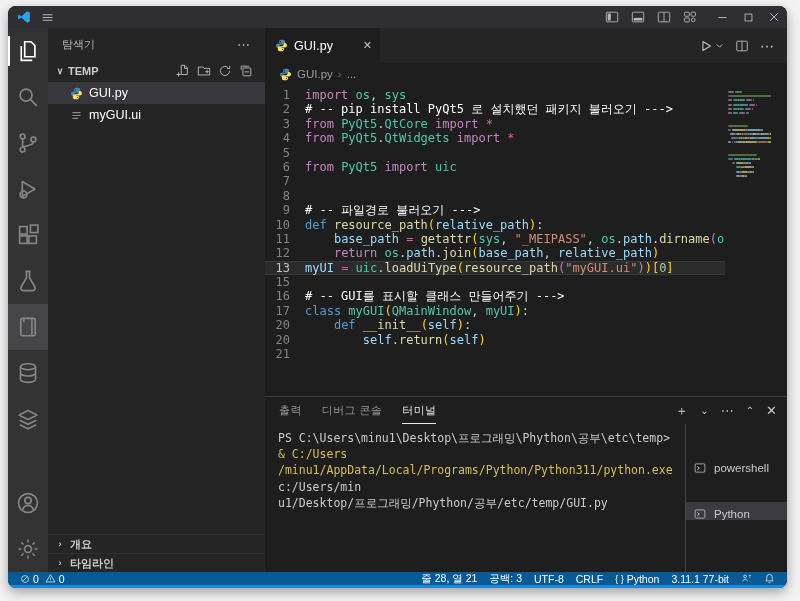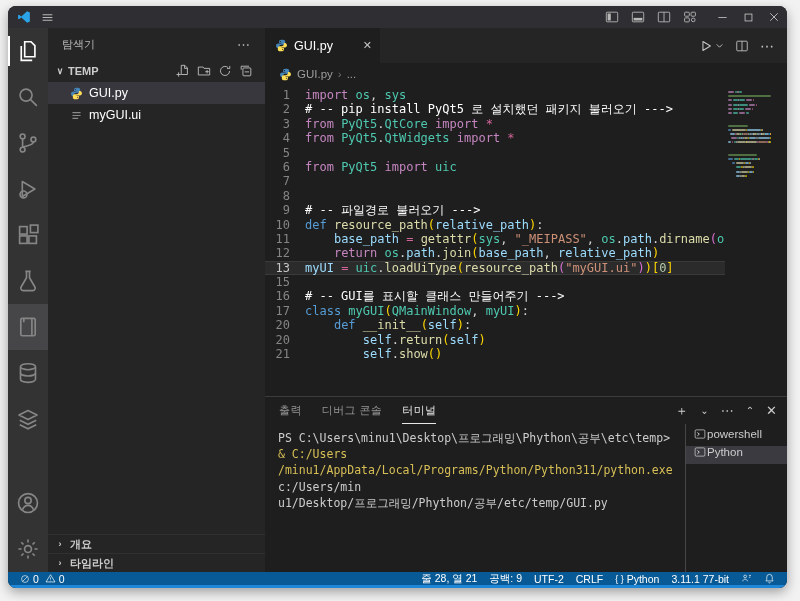--- a/index.html
+++ b/index.html
@@ -83,22 +83,22 @@
   .panel-tab { font-size:11px; letter-spacing:.4px; color:#969696; margin-right:20px;
     height:100%; display:flex; align-items:center; border-bottom:1px solid transparent; }
   .panel-tab.active { color:#e7e7e7; border-bottom-color:#e7e7e7; }
   .panel-actions { margin-left:auto; display:flex; align-items:center; gap:12px;
     color:#cccccc; font-size:13px; }
   .panel-actions .sm { font-size:10px; }
   .panel-body { flex:1; display:flex; min-height:0; }
   .term-content { flex:1; padding:6px 6px 0 13px; font-family:"DejaVu Sans Mono", monospace;
     font-size:11.5px; line-height:16.2px; color:#cccccc; overflow:hidden; white-space:pre-wrap; }
   .term-list { width:102px; flex:none; border-left:1px solid #474747; padding-top:4px; }
-  .term-item { height:18px; display:flex; align-items:flex-start; gap:1px; padding-left:8px;
-    font-size:11.5px; color:#cccccc; }
+  .term-item { height:18px; display:flex; align-items:flex-end; gap:8px; padding-left:8px;
+    font-size:11.5px; color:#cccccc;margin-top:28px; }
   .term-item.selected { background:#3a3a40; }
 
   
   .statusbar { height:13px; flex:none; display:flex; align-items:center; color:#ffffff;
     font-size:10.5px; padding:0 6px; }
   .sb-group-left { display:flex; align-items:center; gap:3px; }
   .sb-group-right { margin-left:auto; display:flex; align-items:center; }
   .sb-item { padding:0 6px; display:flex; align-items:center; gap:3px; white-space:nowrap; }
   .win-edge { height:3px; flex:none; }
 </style>
@@ -367,21 +367,21 @@
             <div class="cl"><span class="ln">9</span><span class="ct"><span class="tk-com"># -- 파일경로 불러오기 ---&gt;</span></span></div>
             <div class="cl"><span class="ln">10</span><span class="ct"><span class="tk-kwd">def</span><span class="tk-txt"> </span><span class="tk-fn">resource_path</span><span class="tk-p1">(</span><span class="tk-var">relative_path</span><span class="tk-p1">)</span><span class="tk-txt">:</span></span></div>
             <div class="cl"><span class="ln">11</span><span class="ct"><span class="tk-txt">    </span><span class="tk-var">base_path</span><span class="tk-txt"> </span><span class="tk-op">=</span><span class="tk-txt"> </span><span class="tk-fn">getattr</span><span class="tk-p1">(</span><span class="tk-cls">sys</span><span class="tk-txt">, </span><span class="tk-str">"_MEIPASS"</span><span class="tk-txt">, </span><span class="tk-cls">os</span><span class="tk-txt">.</span><span class="tk-var">path</span><span class="tk-txt">.</span><span class="tk-fn">dirname</span><span class="tk-p2">(</span><span class="tk-cls">os</span><span class="tk-txt">.</span><span class="tk-var">path</span><span class="tk-txt">.</span><span class="tk-fn">abspath</span></span></div>
             <div class="cl"><span class="ln">12</span><span class="ct"><span class="tk-txt">    </span><span class="tk-kwc">return</span><span class="tk-txt"> </span><span class="tk-cls">os</span><span class="tk-txt">.</span><span class="tk-var">path</span><span class="tk-txt">.</span><span class="tk-fn">join</span><span class="tk-p1">(</span><span class="tk-var">base_path</span><span class="tk-txt">, </span><span class="tk-var">relative_path</span><span class="tk-p1">)</span></span></div>
             <div class="cl current"><span class="ln">13</span><span class="ct"><span class="tk-var">myUI</span><span class="tk-txt"> </span><span class="tk-op">=</span><span class="tk-txt"> </span><span class="tk-cls">uic</span><span class="tk-txt">.</span><span class="tk-fn">loadUiType</span><span class="tk-p1">(</span><span class="tk-fn">resource_path</span><span class="tk-p2">(</span><span class="tk-str">"myGUI.ui"</span><span class="tk-p2">)</span><span class="tk-p1">)</span><span class="tk-p1">[</span><span class="tk-num">0</span><span class="tk-p1">]</span></span></div>
             <div class="cl"><span class="ln">15</span><span class="ct"></span></div>
             <div class="cl"><span class="ln">16</span><span class="ct"><span class="tk-com"># -- GUI를 표시할 클래스 만들어주기 ---&gt;</span></span></div>
             <div class="cl"><span class="ln">17</span><span class="ct"><span class="tk-kwd">class</span><span class="tk-txt"> </span><span class="tk-cls">myGUI</span><span class="tk-p1">(</span><span class="tk-cls">QMainWindow</span><span class="tk-txt">, </span><span class="tk-cls">myUI</span><span class="tk-p1">)</span><span class="tk-txt">:</span></span></div>
             <div class="cl"><span class="ln">20</span><span class="ct"><span class="tk-txt">    </span><span class="tk-kwd">def</span><span class="tk-txt"> </span><span class="tk-fn">__init__</span><span class="tk-p1">(</span><span class="tk-var">self</span><span class="tk-p1">)</span><span class="tk-txt">:</span></span></div>
             <div class="cl"><span class="ln">20</span><span class="ct"><span class="tk-txt">        </span><span class="tk-var">self</span><span class="tk-txt">.</span><span class="tk-fn">return</span><span class="tk-p1">(</span><span class="tk-var">self</span><span class="tk-p1">)</span></span></div>
-            <div class="cl"><span class="ln">21</span><span class="ct"><span class="tk-txt">        </span><span class="tk-var">self</span><span class="tk-txt">.</span><span class="tk-fn">show</span><span class="tk-p1">(</span><span class="tk-p1">)</span></span></div>
+            <div class="cl"><span class="ln">21</span></div>
           </div>
         <div class="minimap" id="minimap">
             <div class="mm-row">
               <span style="width: 6px; background: rgb(197, 134, 192); opacity: 0.65;"></span>
               <span style="width: 1px; background: transparent;"></span>
               <span style="width: 2px; background: rgb(78, 201, 176); opacity: 0.65;"></span>
               <span style="width: 2px; background: rgb(212, 212, 212); opacity: 0.65;"></span>
               <span style="width: 3px; background: rgb(78, 201, 176); opacity: 0.65;"></span>
             </div>
             <div class="mm-row">
@@ -615,24 +615,24 @@
             <path d="M8 6.5v3M8 11.2v.8"></path>
           </svg>
         <span>0</span>
       </span>
     </div>
     <div class="sb-group-right" id="sbright">
         <span class="sb-item">
           <span>줄 28, 열 21</span>
         </span>
         <span class="sb-item">
-          <span>공백: 9</span>
-        </span>
-        <span class="sb-item">
-          <span>UTF-2</span>
+          <span>공백: 3</span>
+        </span>
+        <span class="sb-item">
+          <span>UTF-8</span>
         </span>
         <span class="sb-item">
           <span>CRLF</span>
         </span>
         <span class="sb-item">
           <span style="font-size:9px;">{ }</span>
           <span>Python</span>
         </span>
         <span class="sb-item">
           <span>3.11.1 77-bit</span>

